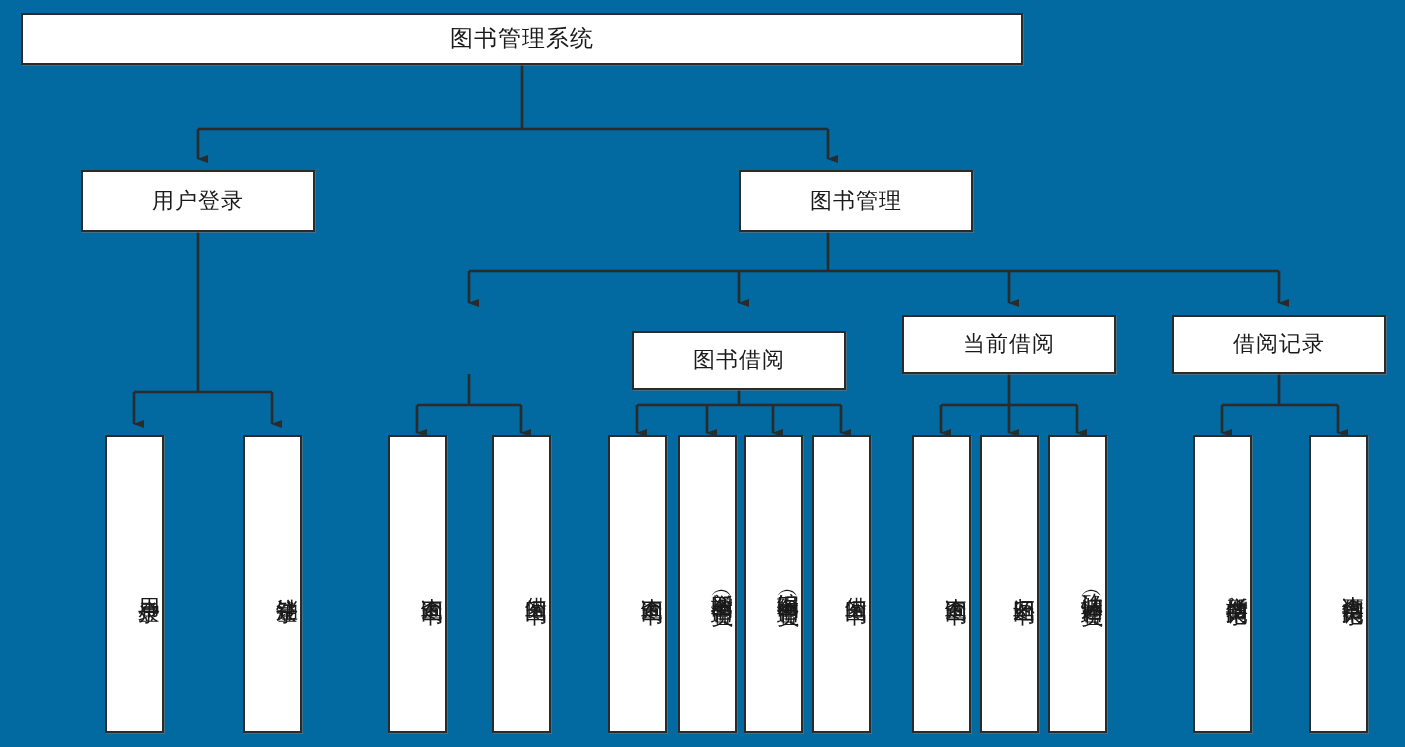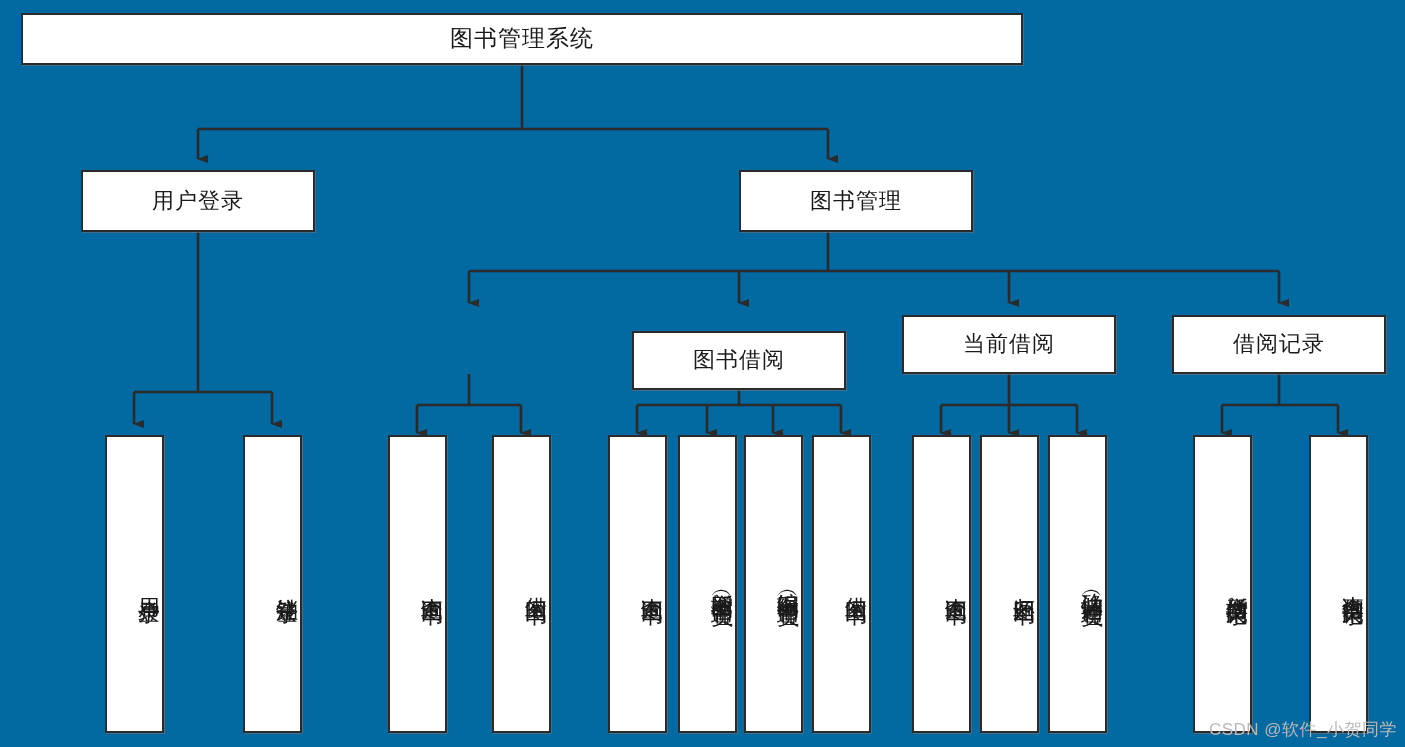--- a/index.html
+++ b/index.html
@@ -185,14 +185,13 @@
     <span class="vlabel">确认归还（管理员）</span>
   </div>
 
   <div class="node vertical" style="left:1193px; top:435px; width:59px; height:298px;">
     <span class="vlabel">新增借阅记录</span>
   </div>
   <div class="node vertical" style="left:1309px; top:435px; width:59px; height:298px;">
     <span class="vlabel">查询借阅记录</span>
   </div>
 
-  <div id="watermark">CSDN @软件_小贺同学</div>
 </div>
 
 </body></html>

